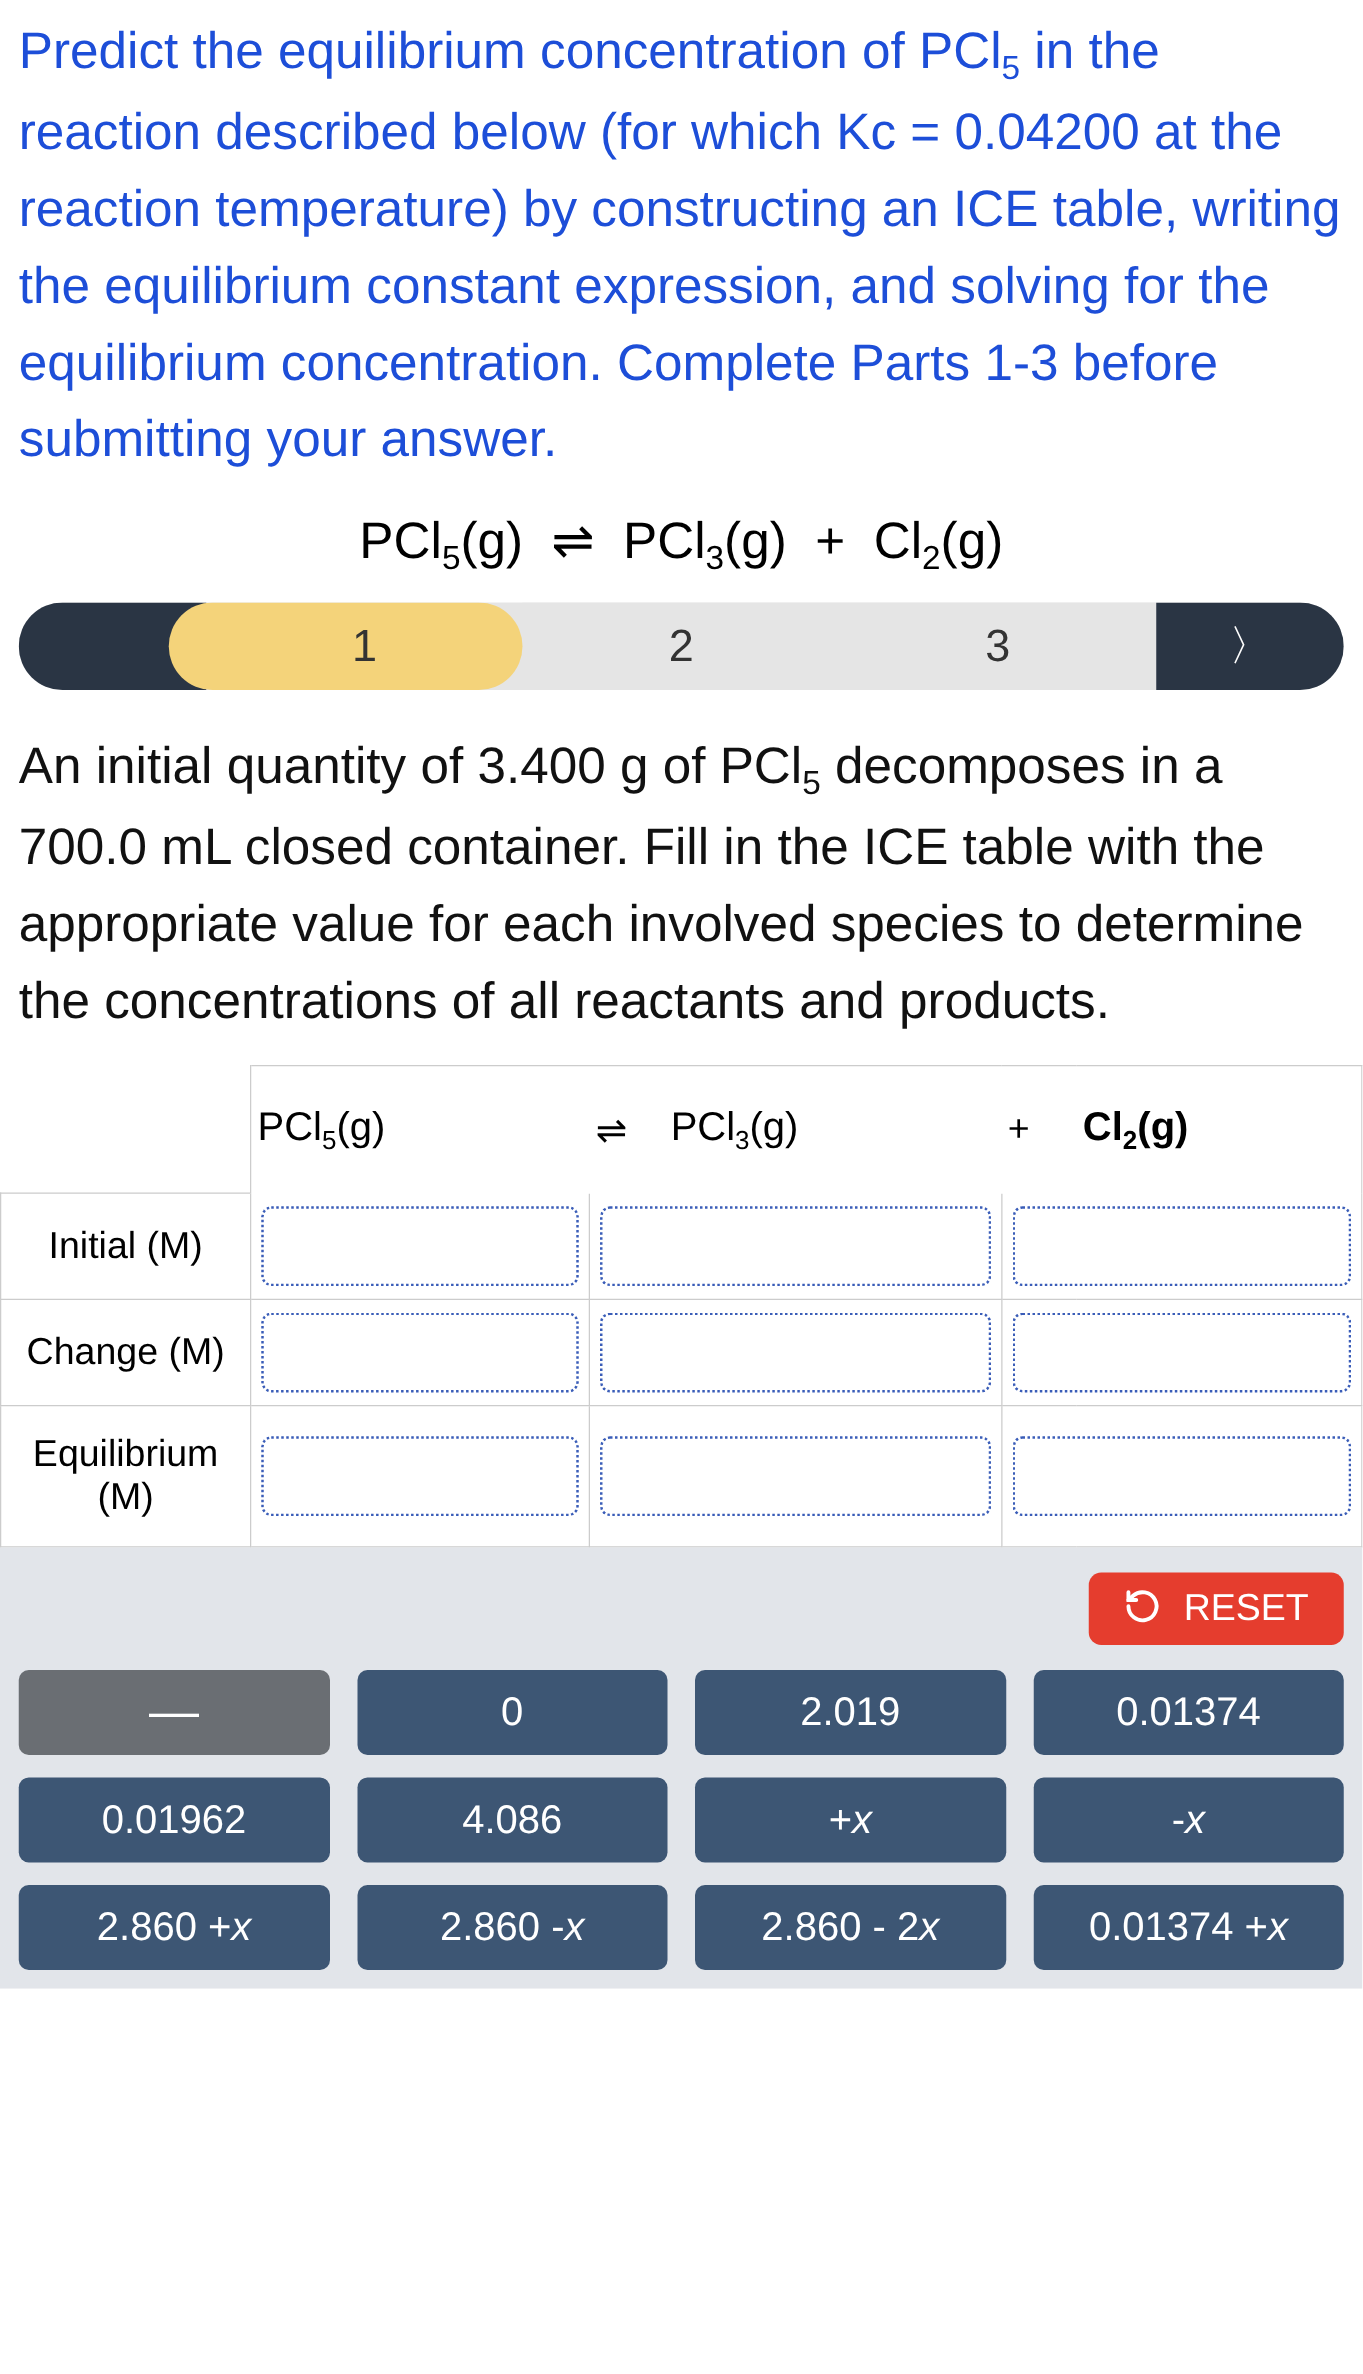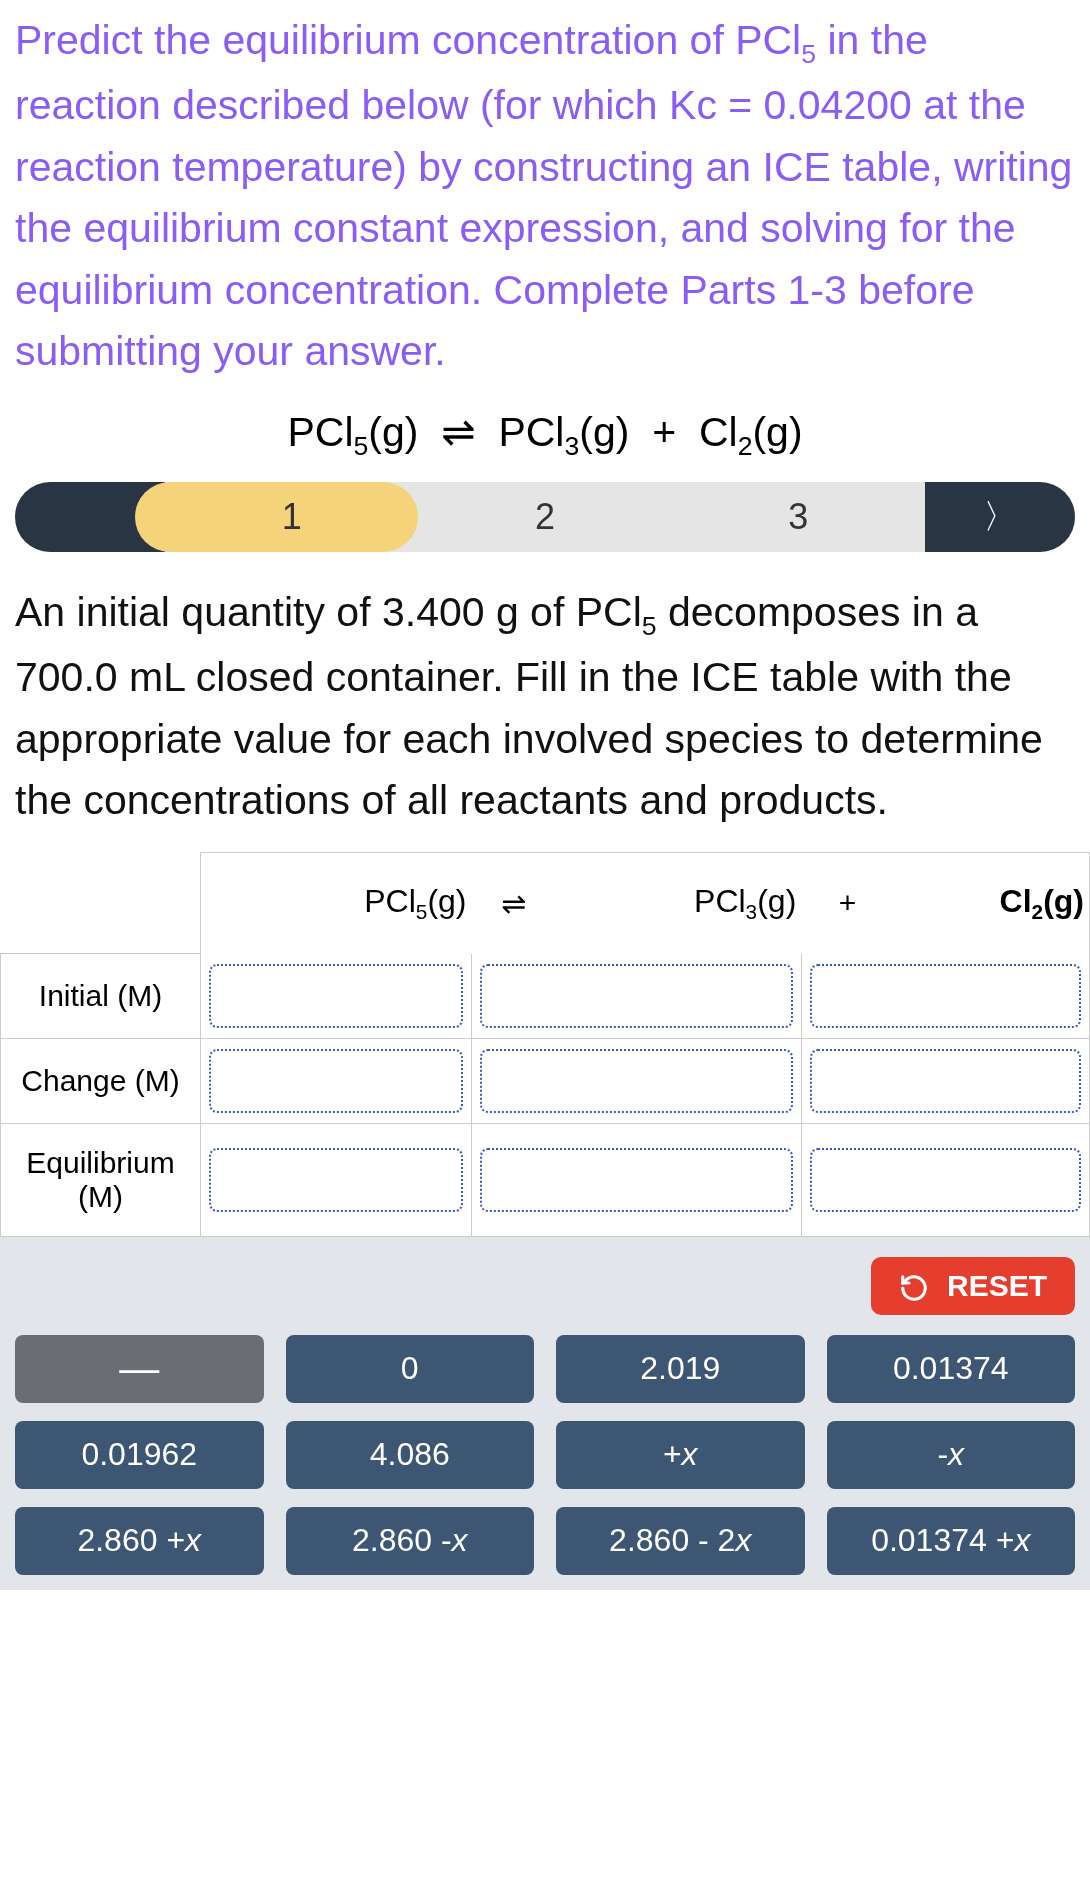--- a/index.html
+++ b/index.html
@@ -6,21 +6,21 @@
     body {
       font-family: -apple-system, BlinkMacSystemFont, 'Segoe UI', Helvetica, Arial, sans-serif;
       background: #fff;
       width: 1090px;
       color: #000;
     }
     .question-text {
       font-size: 41px;
       line-height: 1.5;
       padding: 10px 15px 20px 15px;
-      color: #8b5cf6;
+      color: #1d4ed8;
     }
     .equation {
       font-size: 41px;
       text-align: center;
       padding: 5px 0 20px 0;
       font-family: -apple-system, Arial, sans-serif;
     }
     sub { font-size: 0.65em; vertical-align: sub; }
     .stepper-wrapper {
       padding: 0 15px 20px 15px;
@@ -84,21 +84,21 @@
     }
     table.ice {
       width: 100%;
       border-collapse: collapse;
     }
     .ice th, .ice td {
       padding: 0;
       font-weight: normal;
     }
     .ice .header-row td {
-      text-align: right;
+      text-align: left;
       font-size: 32px;
       padding: 30px 5px;
       border-top: 1px solid #ccc;
       border-right: 1px solid #ccc;
     }
     .ice .header-row td.first-empty {
       border-top: none;
       border-left: none;
       border-right: 1px solid #ccc;
     }
@@ -143,24 +143,23 @@
       margin-bottom: 20px;
     }
     .reset-btn {
       background: #e53d2e;
       color: #fff;
       border: none;
       border-radius: 10px;
       padding: 12px 28px;
       font-size: 30px;
       display: flex;
-      align-items: flex-end;
+      align-items: flex-start;
       gap: 18px;
       cursor: pointer;
-      font-weight: bold;
     }
     .reset-icon {
       display: inline-block;
       width: 30px;
       height: 30px;
     }
     .reset-icon svg { width:100%; height:100%; }
     .answer-grid {
       display: grid;
       grid-template-columns: repeat(4, 1fr);

